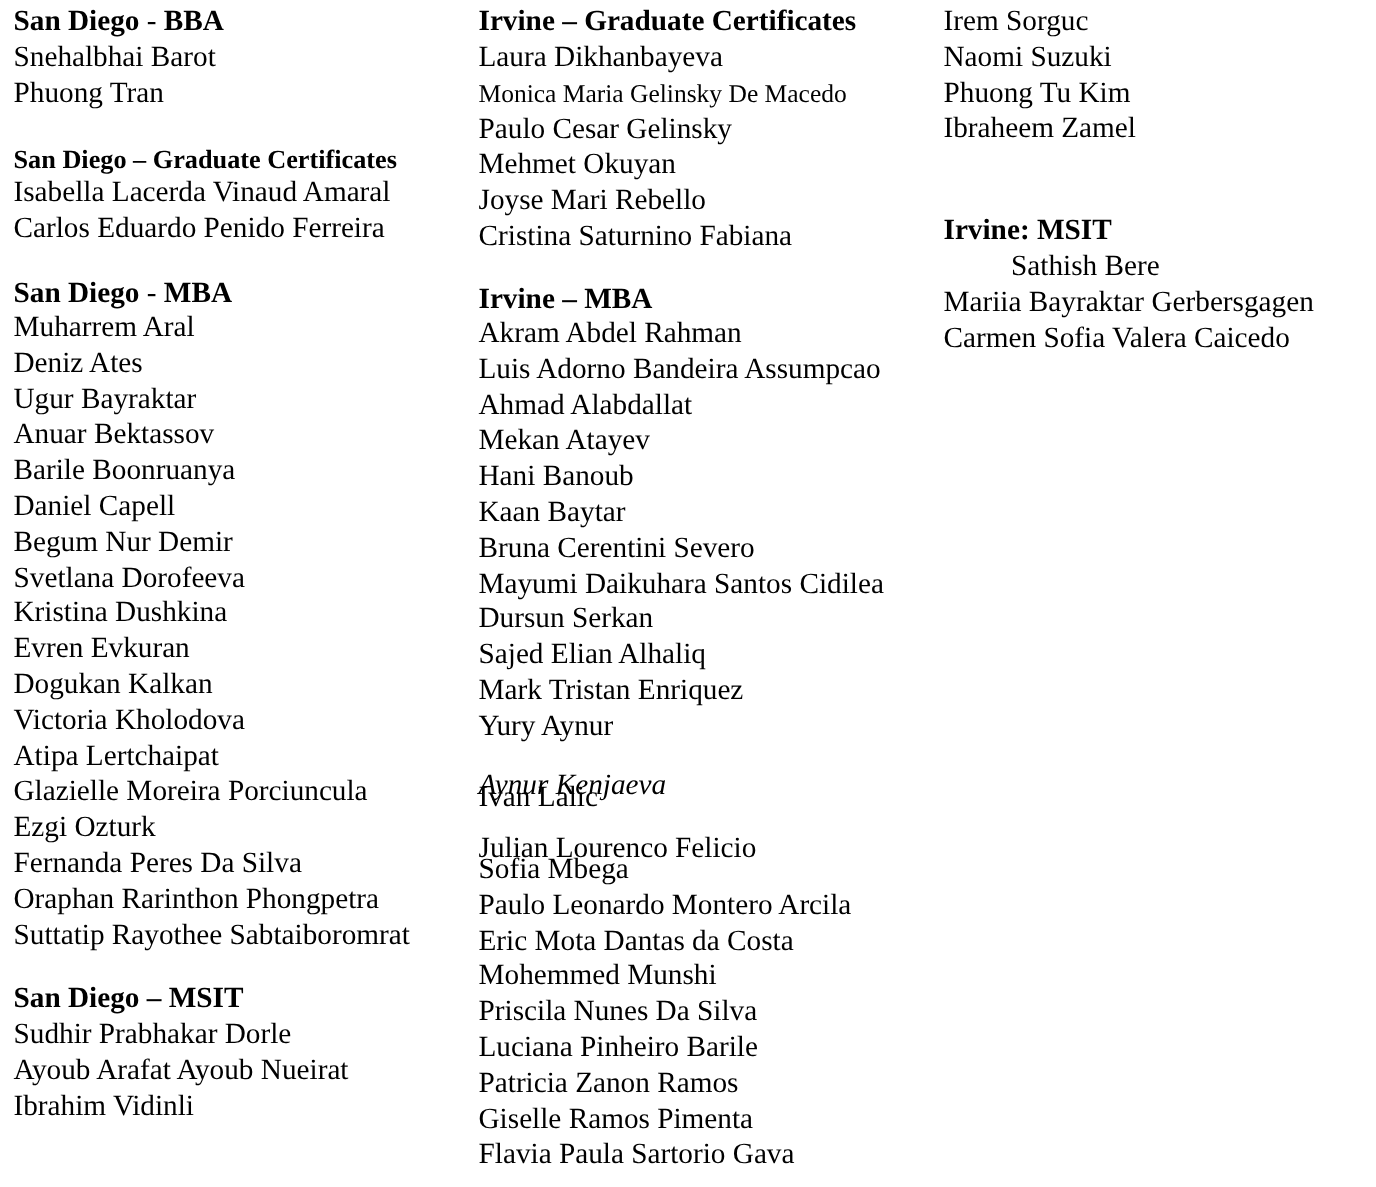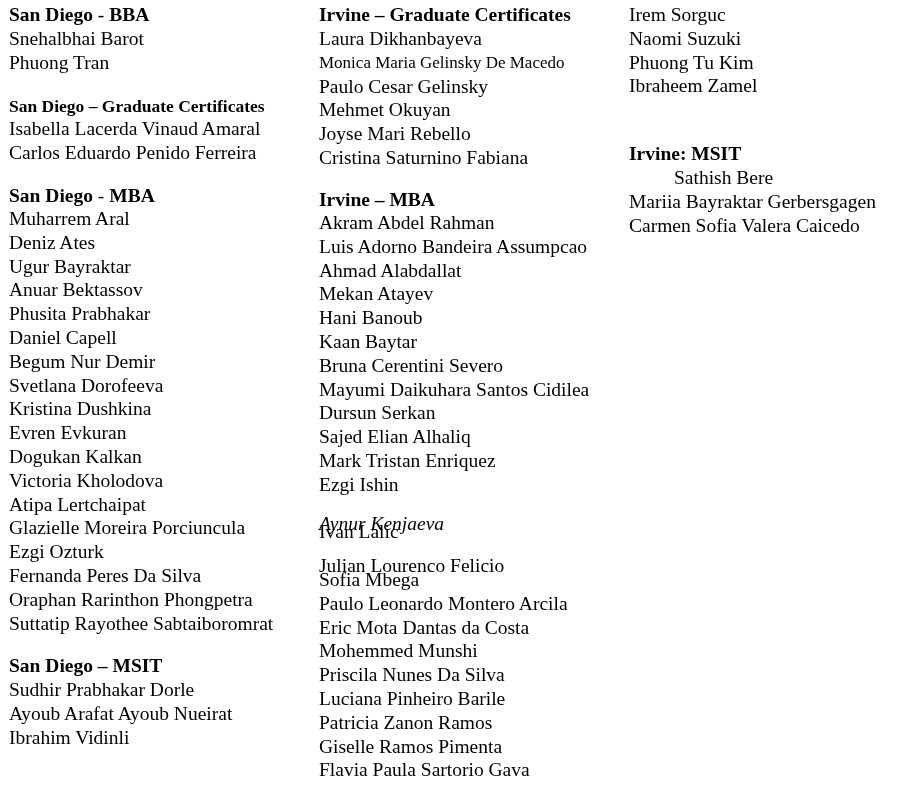--- a/index.html
+++ b/index.html
@@ -48,21 +48,21 @@
         <div class="line heading small" style="top: 94px;"><span>San Diego</span><span style="white-space: pre;"> – </span><span>Graduate Certificates</span></div>
         <div class="line" style="top: 117px;">Isabella Lacerda Vinaud Amaral</div>
         <div class="line" style="top: 140.8px;">Carlos Eduardo Penido Ferreira</div>
       </div>
       <div>
         <div class="line heading" style="top: 184px;"><span>San Diego</span><span class="sep" style="white-space: pre;"> - </span><span>MBA</span></div>
         <div class="line" style="top: 207px;">Muharrem Aral</div>
         <div class="line" style="top: 230.8px;">Deniz Ates</div>
         <div class="line" style="top: 254.6px;">Ugur Bayraktar</div>
         <div class="line" style="top: 278.4px;">Anuar Bektassov</div>
-        <div class="line" style="top: 302.2px;">Phusita Prabhakar</div>
+        <div class="line" style="top: 302.2px;">Barile Boonruanya</div>
         <div class="line" style="top: 326px;">Daniel Capell</div>
         <div class="line" style="top: 349.8px;">Begum Nur Demir</div>
         <div class="line" style="top: 373.6px;">Svetlana Dorofeeva</div>
         <div class="line" style="top: 397.4px;">Kristina Dushkina</div>
         <div class="line" style="top: 421.2px;">Evren Evkuran</div>
         <div class="line" style="top: 445px;">Dogukan Kalkan</div>
         <div class="line" style="top: 468.8px;">Victoria Kholodova</div>
         <div class="line" style="top: 492.6px; text-align: right;">Atipa Lertchaipat</div>
         <div class="line" style="top: 516.4px;">Glazielle Moreira Porciuncula</div>
         <div class="line" style="top: 540.2px;">Ezgi Ozturk</div>
@@ -93,21 +93,21 @@
         <div class="line" style="top: 234.8px;">Luis Adorno Bandeira Assumpcao</div>
         <div class="line" style="top: 258.6px;">Ahmad Alabdallat</div>
         <div class="line" style="top: 282.4px;">Mekan Atayev</div>
         <div class="line" style="top: 306.2px;">Hani Banoub</div>
         <div class="line" style="top: 330px;">Kaan Baytar</div>
         <div class="line" style="top: 353.8px;">Bruna Cerentini Severo</div>
         <div class="line" style="top: 377.6px;">Mayumi Daikuhara Santos Cidilea</div>
         <div class="line" style="top: 401.4px;">Dursun Serkan</div>
         <div class="line" style="top: 425.2px;">Sajed Elian Alhaliq</div>
         <div class="line" style="top: 449px;">Mark Tristan Enriquez</div>
-        <div class="line" style="top: 472.8px;">Ezgi Ishin</div>
+        <div class="line" style="top: 472.8px;">Yury Aynur</div>
         <div class="line" style="top: 512px; font-style: italic;">Aynur Kenjaeva</div>
         <div class="line" style="top: 520.4px;">Ivan Lalic</div>
         <div class="line" style="top: 534px; margin-top: 20px;">Julian Lourenco Felicio</div>
         <div class="line" style="top: 568px;">Sofia Mbega</div>
         <div class="line" style="top: 591.8px;">Paulo Leonardo Montero Arcila</div>
         <div class="line" style="top: 615.6px;">Eric Mota Dantas da Costa</div>
         <div class="line" style="top: 639.4px;">Mohemmed Munshi</div>
         <div class="line" style="top: 663.2px;">Priscila Nunes Da Silva</div>
         <div class="line" style="top: 687px;">Luciana Pinheiro Barile</div>
         <div class="line" style="top: 710.8px;">Patricia Zanon Ramos</div>

